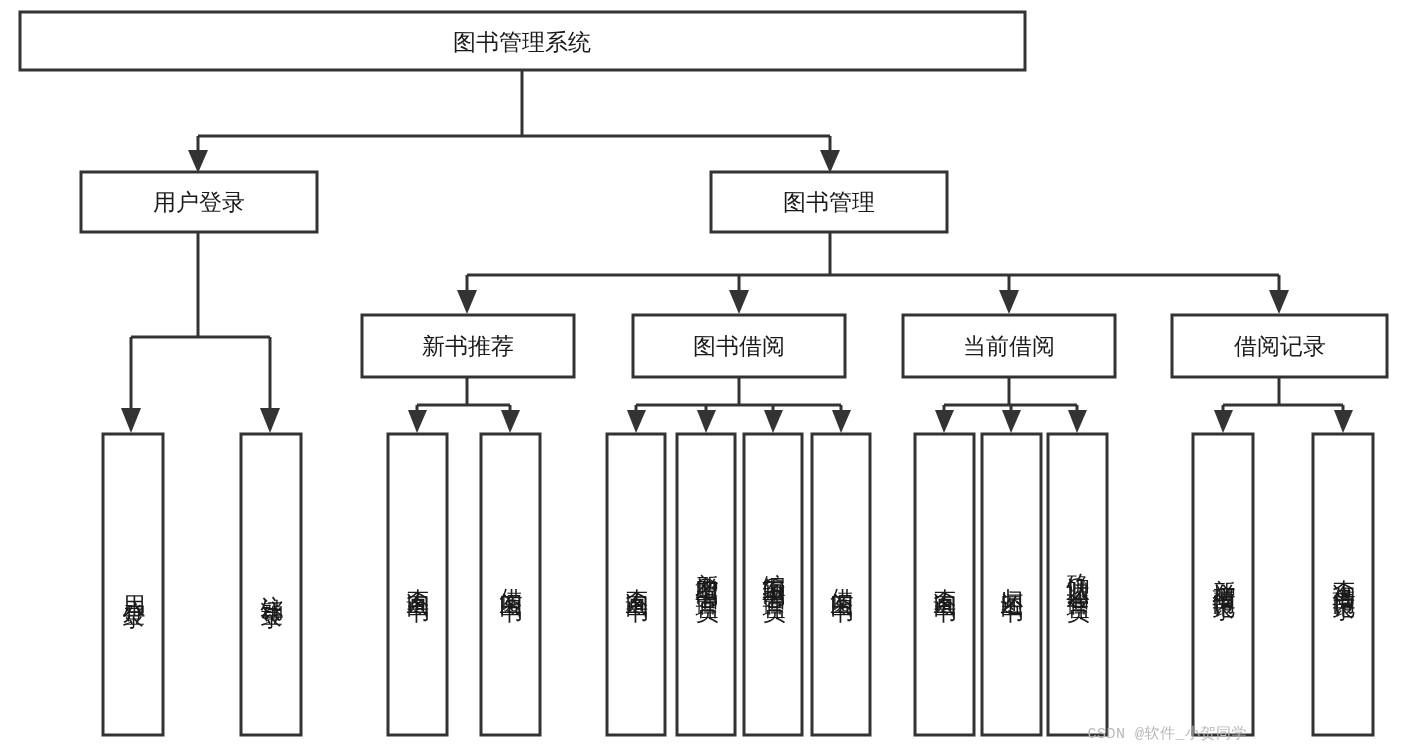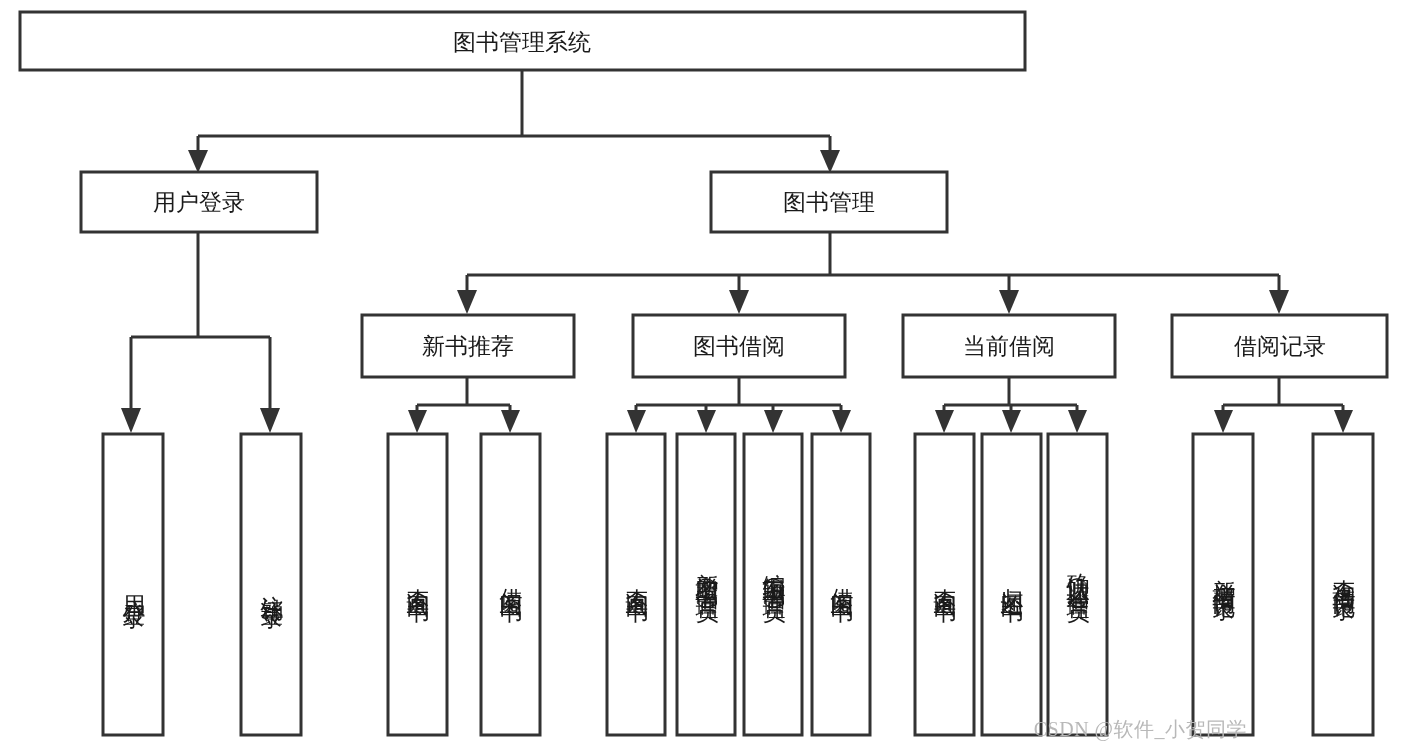--- a/index.html
+++ b/index.html
@@ -53,22 +53,22 @@
     stroke-width: 3;
     fill: none;
   }
   .arrow-head {
     fill: #333333;
   }
   .watermark {
     position: absolute;
     right: 8px;
     bottom: 4px;
-    font-family: Liberation Serif, serif;
-    font-size: 20px;
+    font-family: Liberation Mono, monospace;
+    font-size: 15px;
     color: #b8b8b8;
     white-space: nowrap;
     letter-spacing: 0.5px;
   }
 </style>
 </head>
 <body>
 
 <div id="diagram-root">
 

